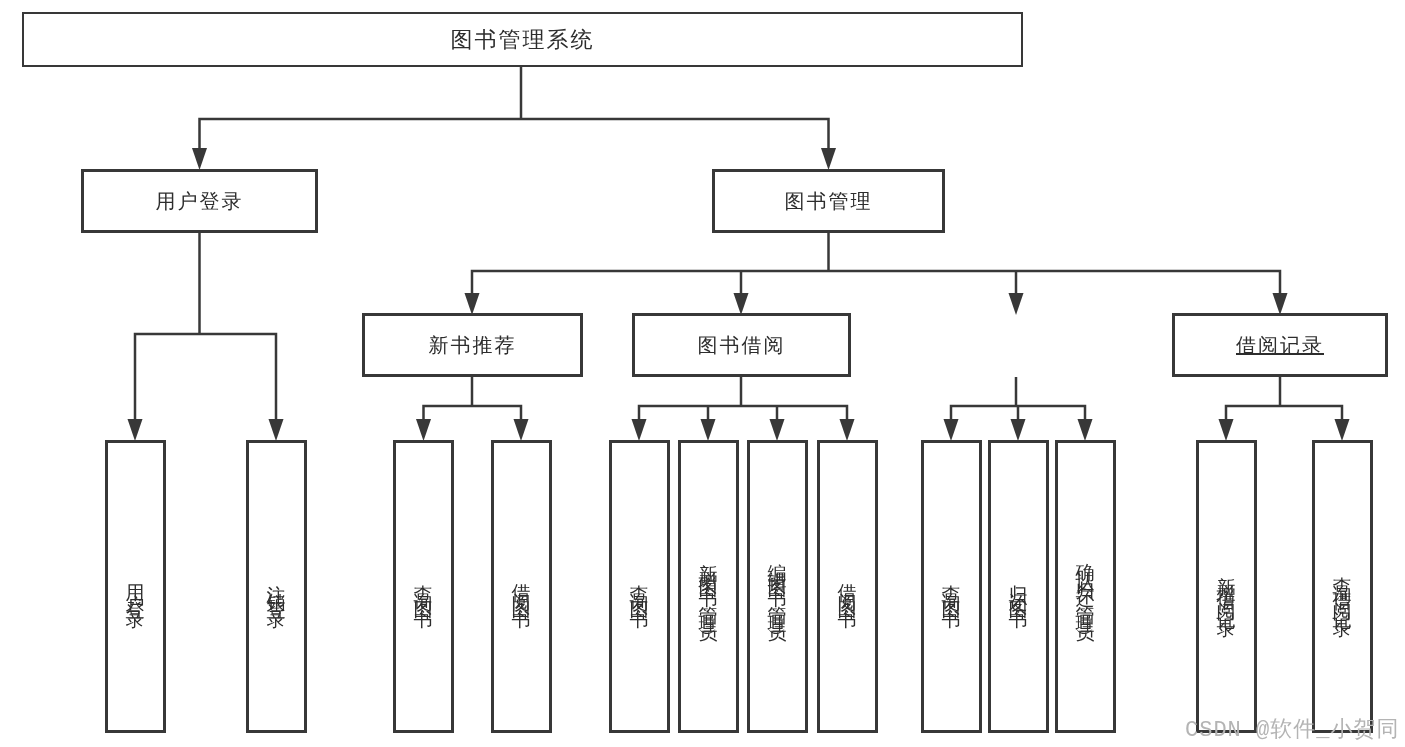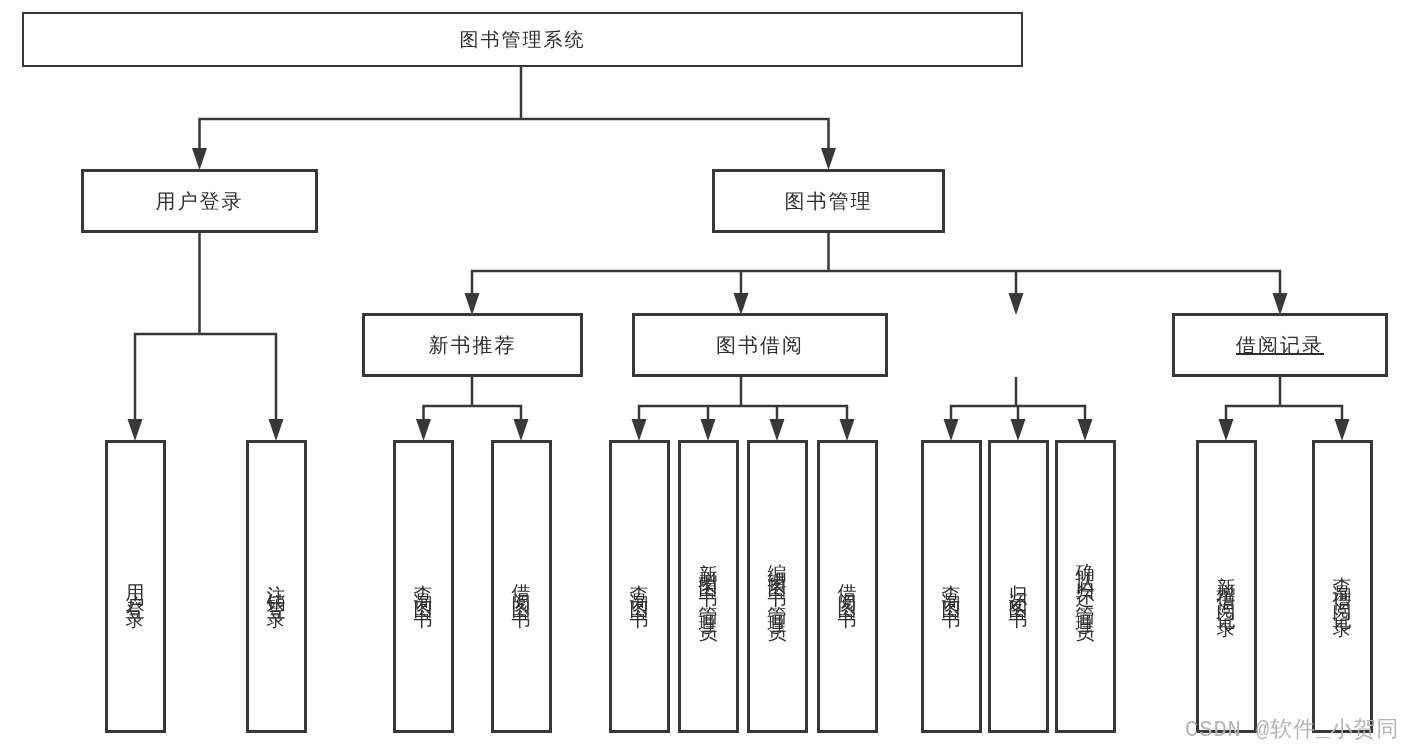--- a/index.html
+++ b/index.html
@@ -20,21 +20,21 @@
     position: absolute;
     background: #ffffff;
     border: 3px solid #383838;
     box-sizing: border-box;
     display: flex;
     align-items: center;
     justify-content: center;
     color: #2d2d2d;
     white-space: nowrap;
   }
-  .box.root  { border-width: 2px; font-size: 19px; letter-spacing: 2px; }
+  .box.root  { border-width: 2px; font-size: 22px; letter-spacing: 2px; }
   .box.h     { font-size: 20px; letter-spacing: 2px; }
   .box.leaf {
     writing-mode: vertical-rl;
     text-orientation: mixed;
     font-size: 19px;
     letter-spacing: 0.45em;
     line-height: 1;
     white-space: normal;
   }
   .watermark {
@@ -106,21 +106,21 @@
       <polygon points="1334.5,419 1349.5,419 1342,441"></polygon>
     </g>
   </svg>
 
   <div class="box root" style="left:22px; top:12px; width:1001px; height:55px;">图书管理系统</div>
 
   <div class="box h" style="left:81px; top:169px; width:237px; height:64px;">用户登录</div>
   <div class="box h" style="left:712px; top:169px; width:233px; height:64px;">图书管理</div>
 
   <div class="box h" style="left:362px; top:313px; width:221px; height:64px;">新书推荐</div>
-  <div class="box h" style="left:632px; top:313px; width:256px; height:64px;">图书借阅</div>
+  <div class="box h" style="left:632px; top:313px; width:219px; height:64px;">图书借阅</div>
   <div class="box h" style="left:1172px; top:313px; width:216px; height:64px;text-decoration:underline;">借阅记录</div>
 
   <div class="box leaf" style="left:105px; top:440px; width:61px; height:293px;">用户登录</div>
   <div class="box leaf" style="left:246px; top:440px; width:61px; height:293px;">注销登录</div>
 
   <div class="box leaf" style="left:393px; top:440px; width:61px; height:293px;">查询图书</div>
   <div class="box leaf" style="left:491px; top:440px; width:61px; height:293px;">借阅图书</div>
 
   <div class="box leaf" style="left:609px; top:440px; width:61px; height:293px;">查询图书</div>
   <div class="box leaf" style="left:678px; top:440px; width:61px; height:293px;">新增图书（管理员）</div>

